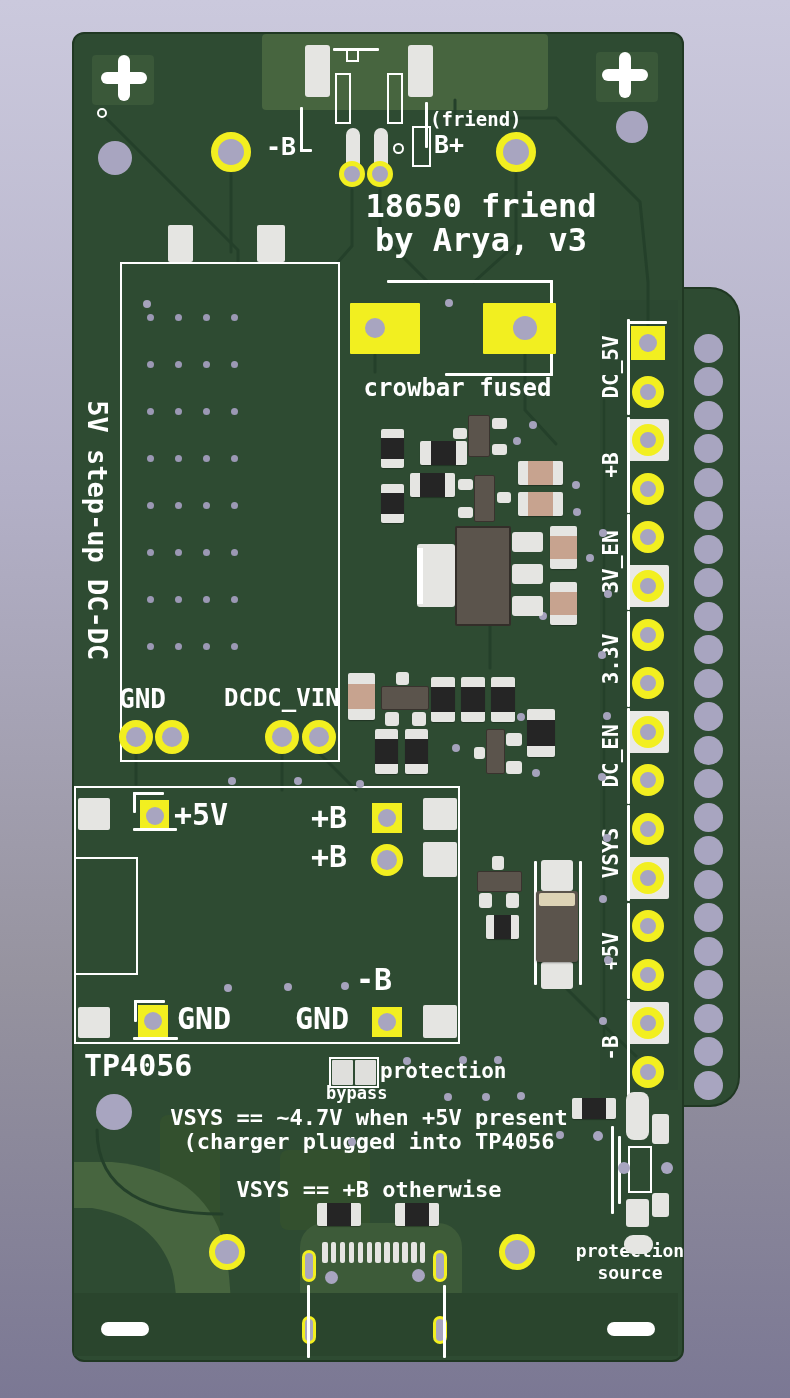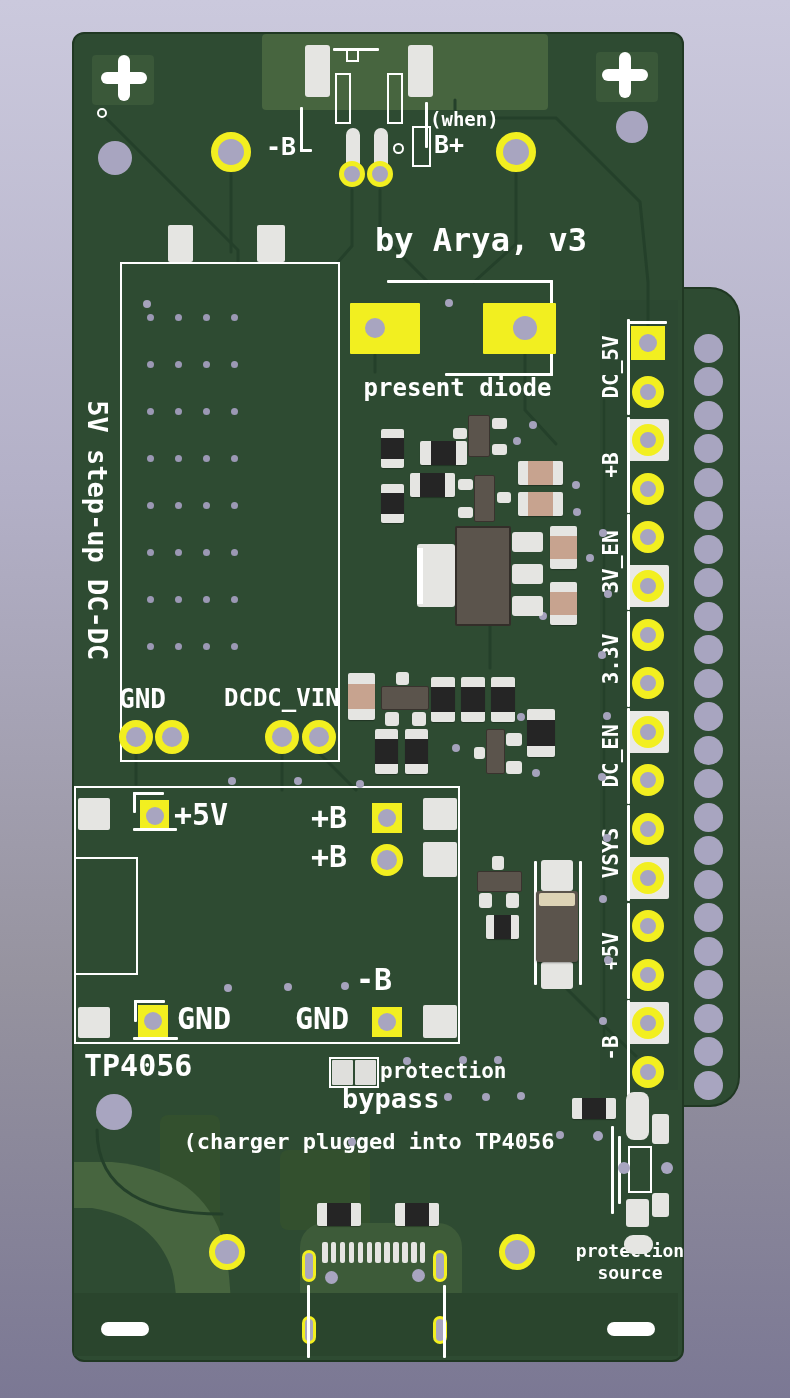--- a/index.html
+++ b/index.html
@@ -42,44 +42,47 @@
       <path d="M136,753 L136,784"></path>
       <path d="M540,962 L598,1020 L636,1056"></path>
       <path d="M97,1130 C97,1192 150,1214 222,1214"></path>
       <path d="M490,626 L490,668"></path>
       <path d="M231,174 L231,252"></path>
       <path d="M516,174 L516,244 L474,282"></path>
       <path d="M604,400 L604,1048" stroke-width="2.5"></path>
     </g>
   </svg>
 
+  <div class="silk" style="left:331px;top:190px;width:300px;text-align:center;font-size:32px;">18650 friend</div>
   <div class="silk" style="left:331px;top:224px;width:300px;text-align:center;font-size:32px;">by Arya, v3</div>
 
   <div class="silk" style="left:266px;top:134px;font-size:25px;">-B</div>
-  <div class="silk" style="left:430px;top:110px;font-size:19px;">(when)</div>
+  <div class="silk" style="left:430px;top:110px;font-size:19px;">(friend)</div>
   <div class="silk" style="left:434px;top:132px;font-size:25px;">B+</div>
 
   <div class="silk" style="left:-63px;top:516px;width:320px;text-align:center;font-size:27px;transform:rotate(90deg);">5V step-up DC-DC</div>
   <div class="silk" style="left:119px;top:686px;font-size:26px;">GND</div>
   <div class="silk" style="left:224px;top:686px;font-size:24px;">DCDC_VIN</div>
 
-  <div class="silk" style="left:360px;top:376px;width:195px;text-align:center;font-size:24px;">present diode</div>
+  <div class="silk" style="left:360px;top:376px;width:195px;text-align:center;font-size:24px;">crowbar fused</div>
 
   <div class="silk" style="left:174px;top:799px;font-size:30px;">+5V</div>
   <div class="silk" style="left:311px;top:802px;font-size:30px;">+B</div>
   <div class="silk" style="left:311px;top:841px;font-size:30px;">+B</div>
   <div class="silk" style="left:356px;top:964px;font-size:30px;">-B</div>
   <div class="silk" style="left:177px;top:1003px;font-size:30px;">GND</div>
   <div class="silk" style="left:295px;top:1003px;font-size:30px;">GND</div>
   <div class="silk" style="left:84px;top:1050px;font-size:30px;">TP4056</div>
 
   <div class="silk" style="left:380px;top:1060px;font-size:21px;">protection</div>
-  <div class="silk" style="left:342px;top:1085px;font-size:27px;">bypass</div>
-
+  <div class="silk" style="left:326px;top:1085px;font-size:17px;">bypass</div>
+
+  <div class="silk" style="left:138px;top:1106px;width:462px;text-align:center;font-size:22px;">VSYS == ~4.7V when +5V present</div>
   <div class="silk" style="left:138px;top:1130px;width:462px;text-align:center;font-size:22px;">(charger plugged into TP4056</div>
+  <div class="silk" style="left:138px;top:1178px;width:462px;text-align:center;font-size:22px;">VSYS == +B otherwise</div>
 
   <div class="silk" style="left:570px;top:1242px;width:120px;text-align:center;font-size:18px;">protection</div>
   <div class="silk" style="left:570px;top:1264px;width:120px;text-align:center;font-size:18px;">source</div>
 
 <div style="position:absolute;left:101px;top:72px;width:46px;height:12px;background:#ffffff;border-radius:6px;"></div>
     <div style="position:absolute;left:118px;top:55px;width:12px;height:46px;background:#ffffff;border-radius:6px;"></div>
     <div style="position:absolute;left:602px;top:69px;width:46px;height:12px;background:#ffffff;border-radius:6px;"></div>
     <div style="position:absolute;left:619px;top:52px;width:12px;height:46px;background:#ffffff;border-radius:6px;"></div>
     <div style="position:absolute;left:101px;top:1322px;width:48px;height:14px;background:#ffffff;border-radius:7px;"></div>
     <div style="position:absolute;left:607px;top:1322px;width:48px;height:14px;background:#ffffff;border-radius:7px;"></div>

